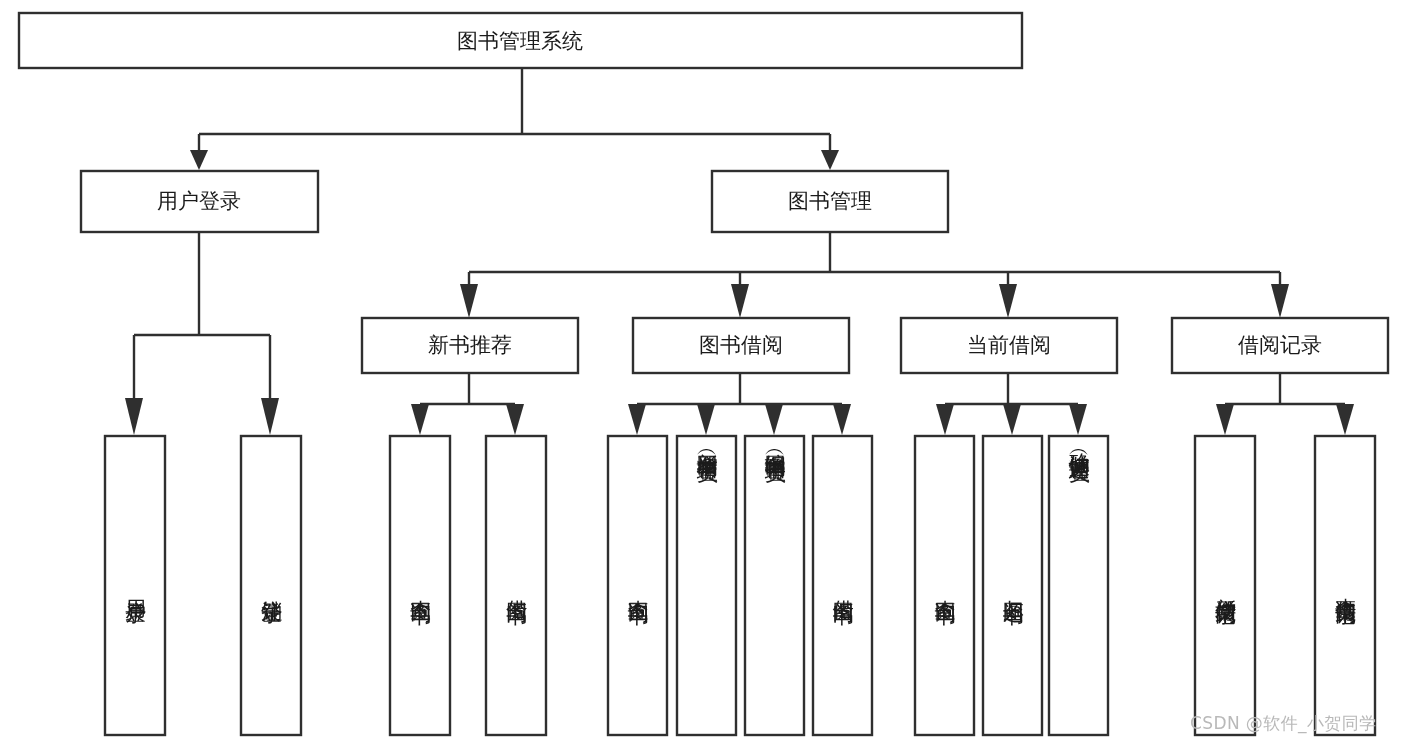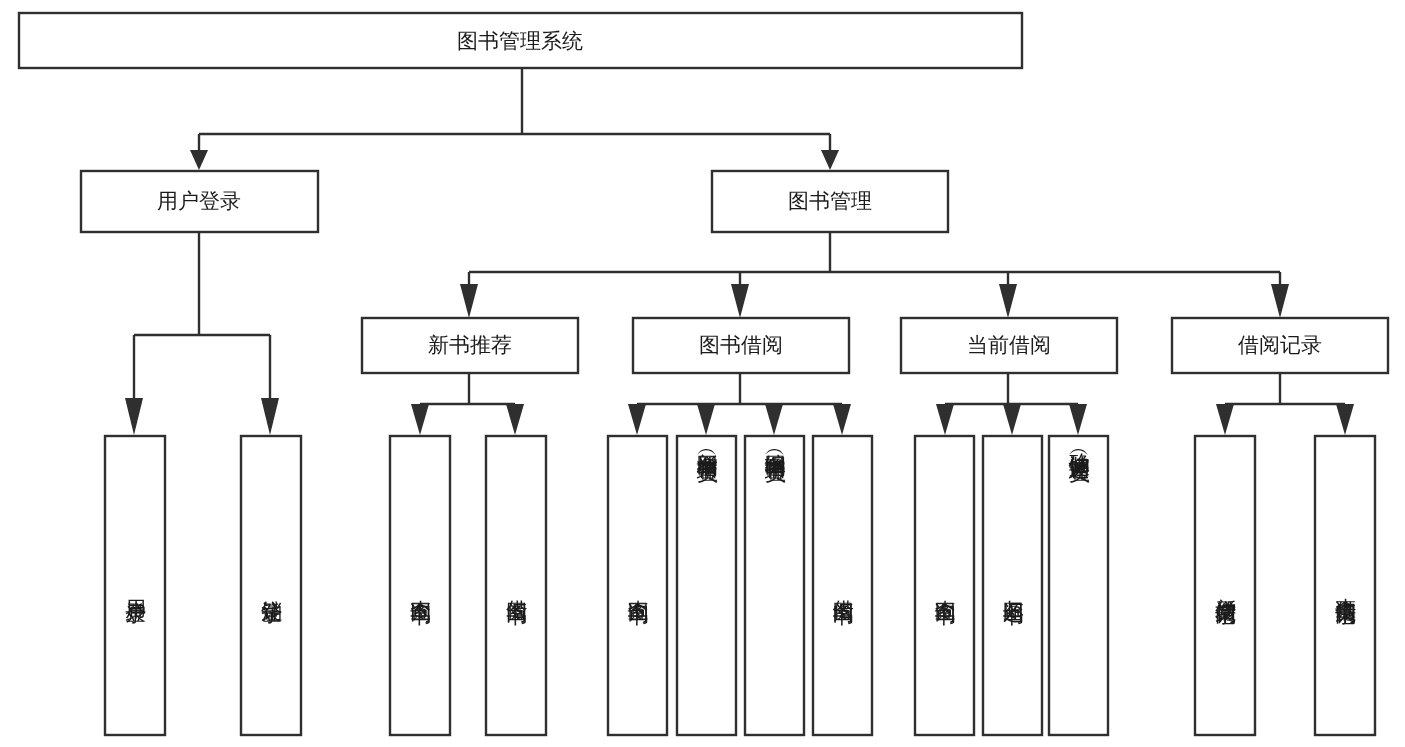--- a/index.html
+++ b/index.html
@@ -220,13 +220,14 @@
     <span class="vlabel">确认归还（管理员）</span>
   </div>
 
   <div class="vlabel-wrap" style="left:1195px; top:436px; width:60px; height:299px;">
     <span class="vlabel">新增借阅记录</span>
   </div>
   <div class="vlabel-wrap" style="left:1315px; top:436px; width:60px; height:299px;">
     <span class="vlabel">查询借阅记录</span>
   </div>
 
+  <div class="watermark">CSDN @软件_小贺同学</div>
 </div>
 
 </body></html>

